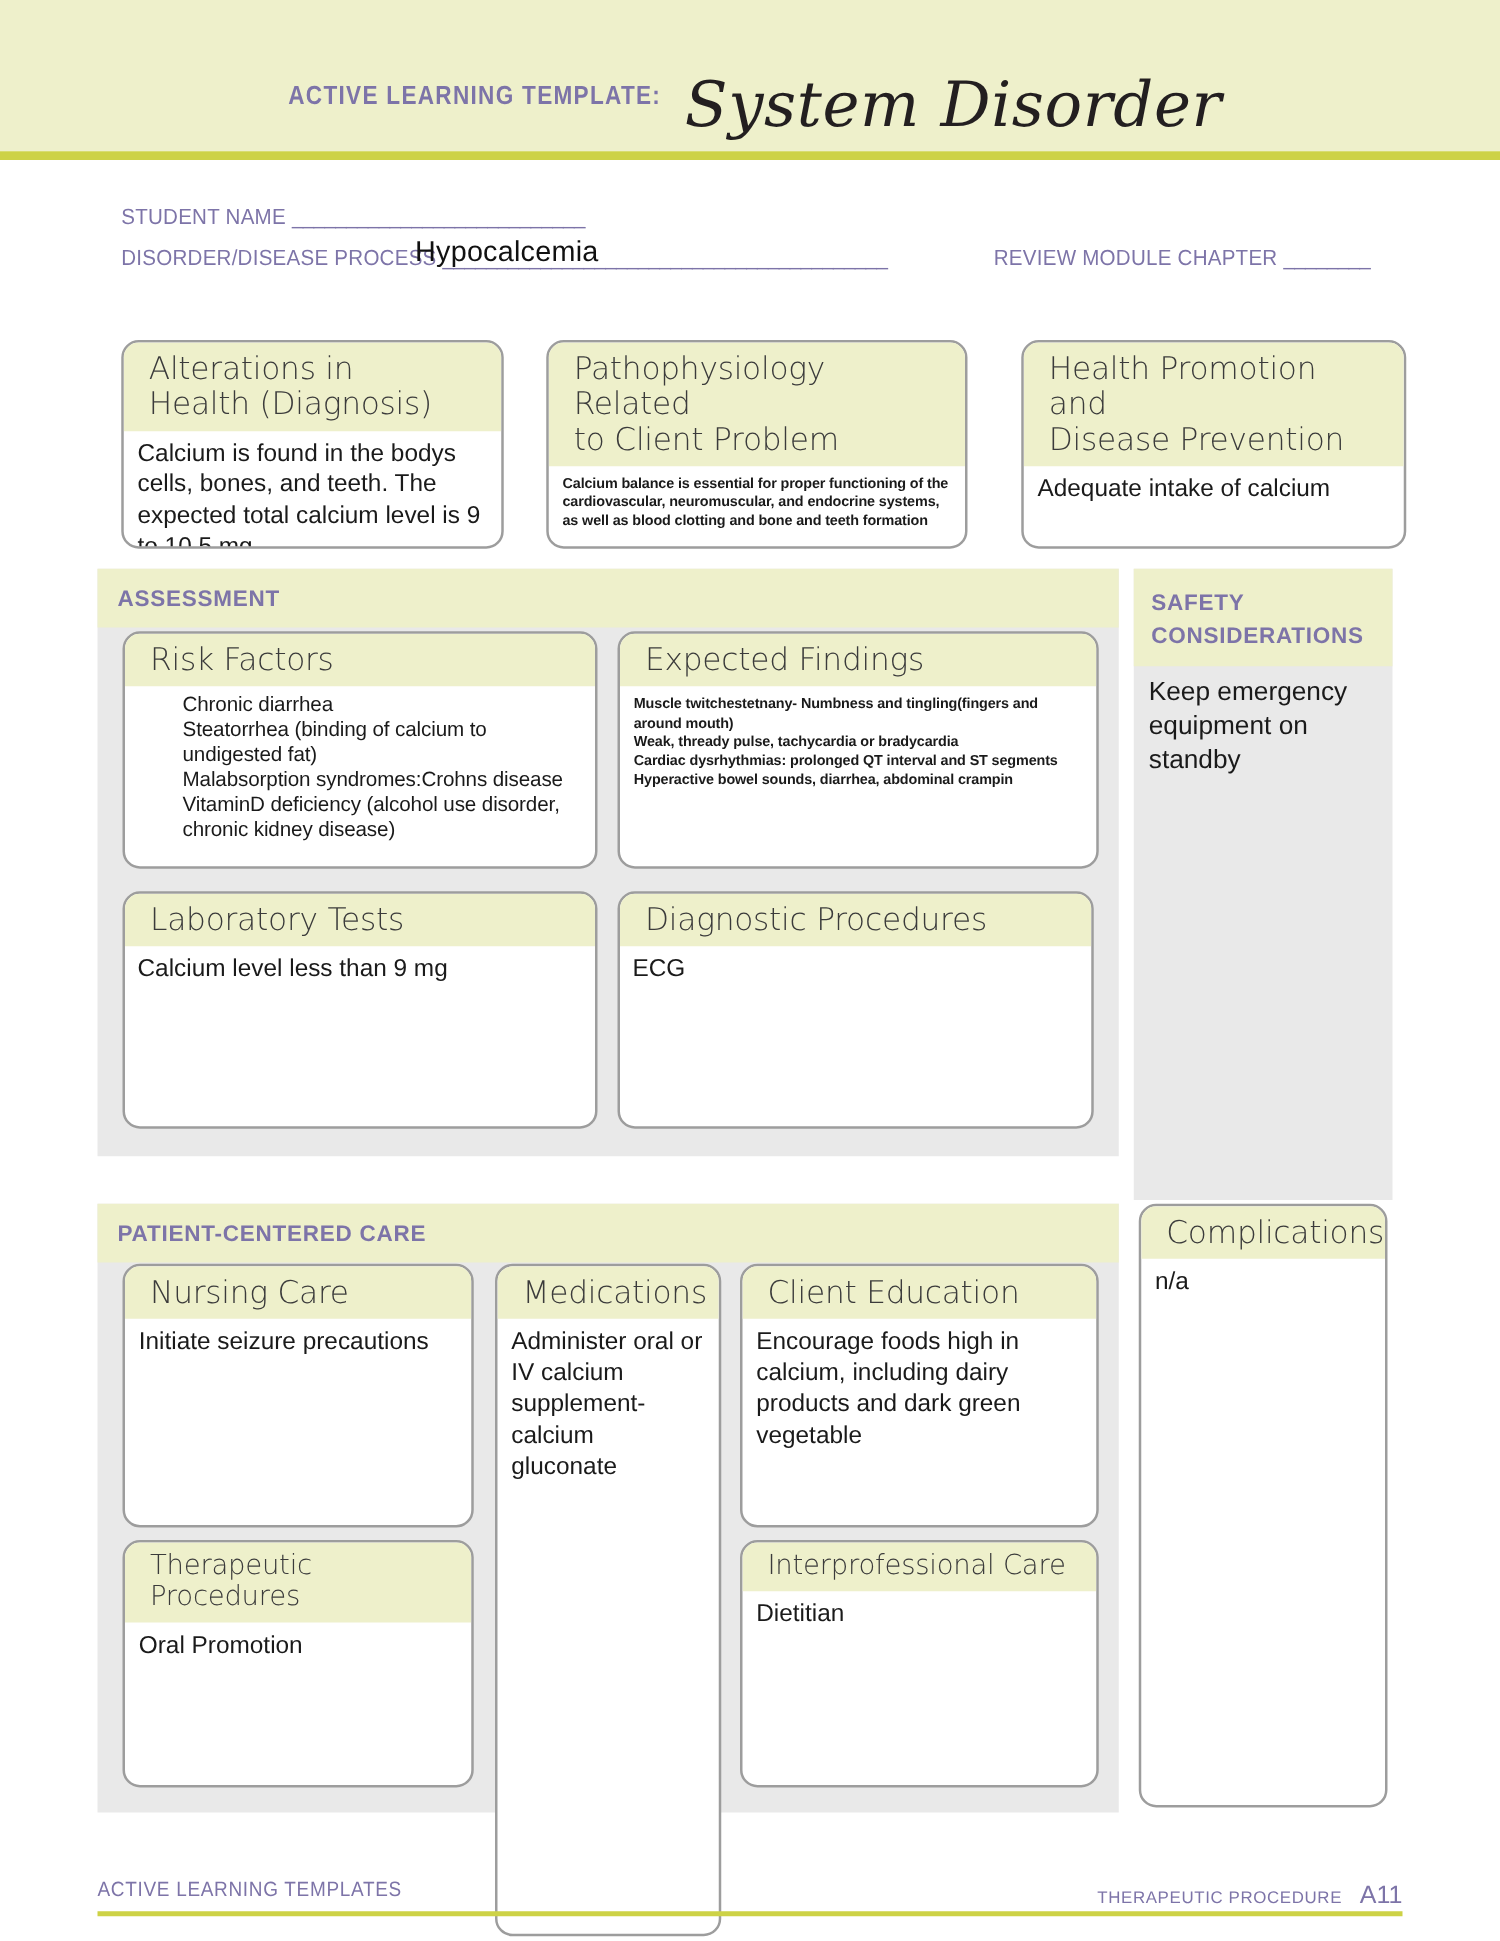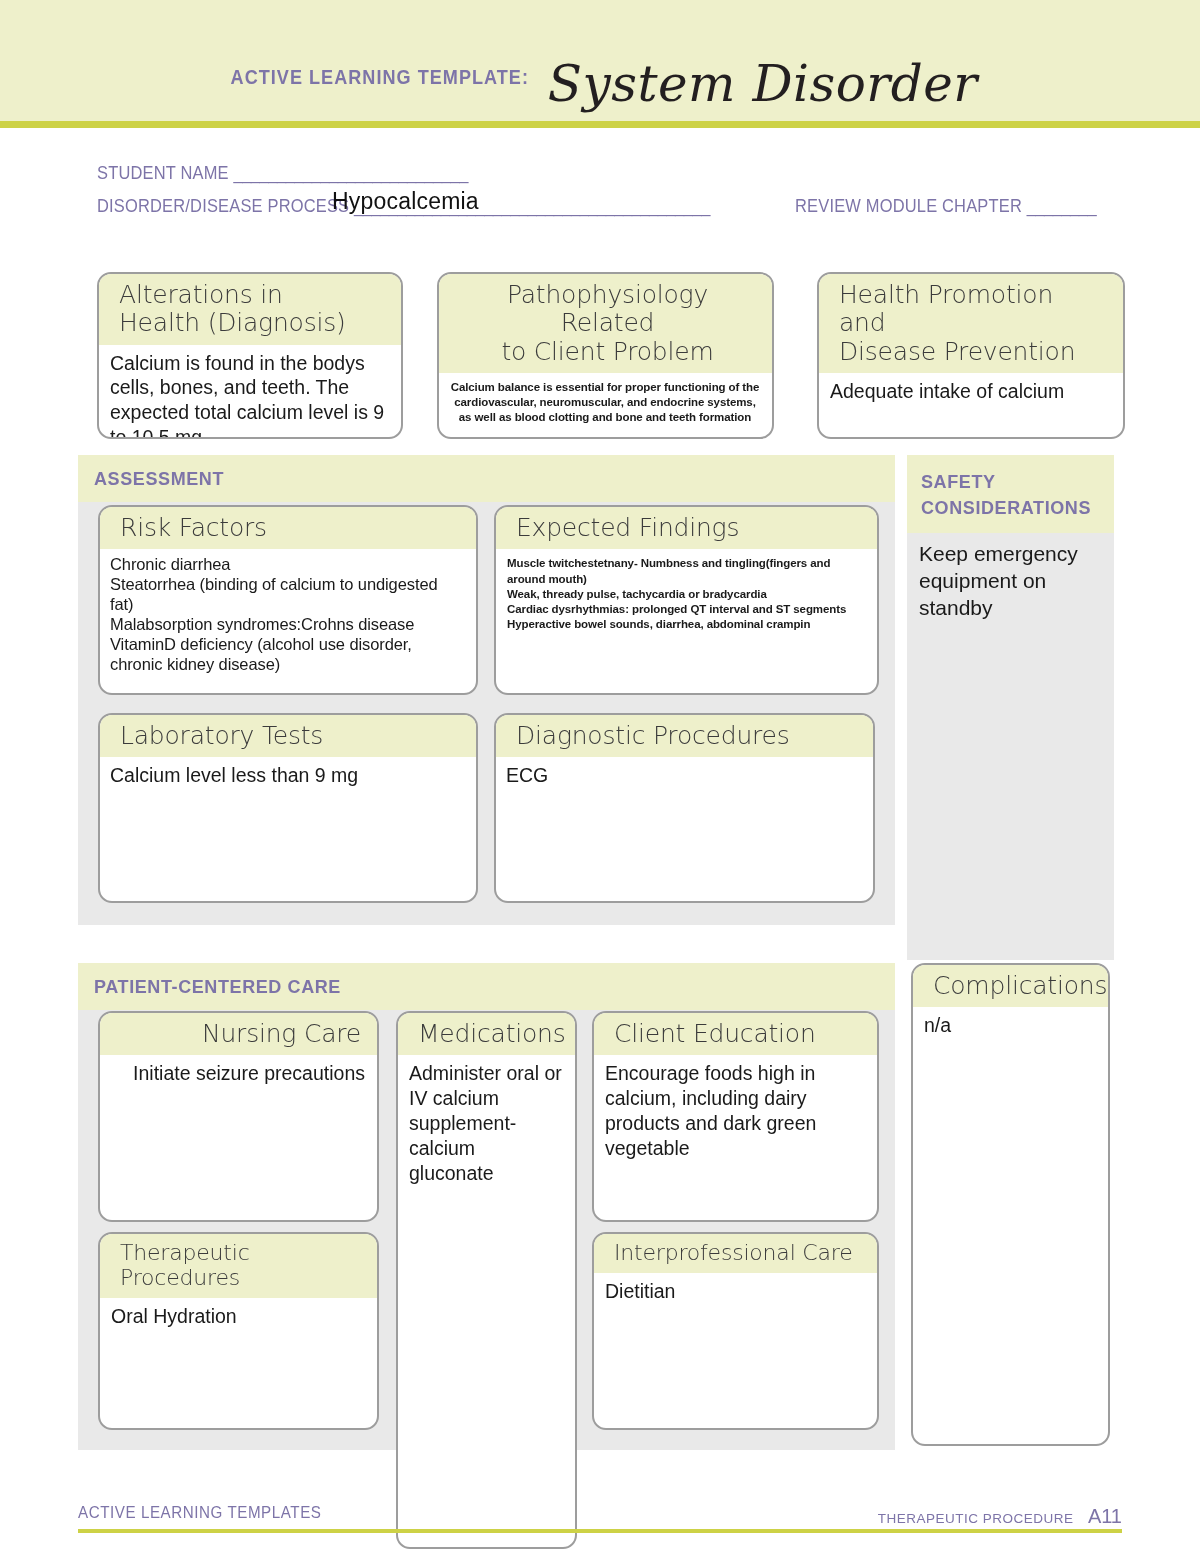--- a/index.html
+++ b/index.html
@@ -118,26 +118,27 @@
     font-size: 11.5px;
     line-height: 1.33;
     font-weight: bold;
     letter-spacing: -0.1px;
     padding-top: 7px;
   }
   .card.mid > .card-bd {
     font-size: 16.5px;
     line-height: 1.21;
     letter-spacing: -0.1px;
+    margin-left: 36px;
   }
   .card.hd-sm > .card-hd { font-size: 22px; }
 
   
   #box-alterations { left: 97px;  top: 272px; width: 306px; height: 167px; }
-  #box-patho       { left: 437px; top: 272px; width: 337px; height: 167px; text-align: center; }
+  #box-patho       { left: 437px; top: 272px; width: 337px; height: 167px; }
   #box-health      { left: 798px; top: 272px; width: 308px; height: 167px; margin-left: 19px; }
 
   
   .panel {
     position: absolute;
     background: #e9e9e9;
     box-sizing: border-box;
   }
   .panel-hd {
     background: #eef0cb;
@@ -162,21 +163,21 @@
     font-size: 21px;
     line-height: 1.28;
     color: #1a1a1a;
   }
 
   #box-risk        { left: 98px;  top: 505px; width: 380px; height: 190px; }
   #box-findings    { left: 494px; top: 505px; width: 385px; height: 190px; }
   #box-lab         { left: 98px;  top: 713px; width: 380px; height: 190px; }
   #box-diag        { left: 494px; top: 713px; width: 381px; height: 190px; }
 
-  #box-nursing     { left: 98px;  top: 1011px; width: 281px; height: 211px; text-align: right; }
+  #box-nursing     { left: 98px;  top: 1011px; width: 281px; height: 211px; }
   #box-meds        { left: 396px; top: 1011px; width: 181px; height: 538px; }
   #box-clienteduc  { left: 592px; top: 1011px; width: 287px; height: 211px; }
   #box-therapeutic { left: 98px;  top: 1232px; width: 281px; height: 198px; }
   #box-interprof   { left: 592px; top: 1232px; width: 287px; height: 198px; }
   #box-complic     { left: 911px; top: 963px;  width: 199px; height: 483px; }
 
   #box-risk > .card-bd,
   #box-lab > .card-bd,
   #box-diag > .card-bd { padding-left: 10px; }
 
@@ -304,21 +305,21 @@
   <div class="card-bd">Administer oral or IV calcium supplement-calcium gluconate</div>
 </div>
 
 <div class="card" id="box-clienteduc">
   <div class="card-hd">Client Education</div>
   <div class="card-bd">Encourage foods high in calcium, including dairy products and dark green vegetable</div>
 </div>
 
 <div class="card hd-sm" id="box-therapeutic">
   <div class="card-hd">Therapeutic Procedures</div>
-  <div class="card-bd">Oral Hydration</div>
+  <div class="card-bd">Oral Promotion</div>
 </div>
 
 <div class="card hd-sm" id="box-interprof">
   <div class="card-hd">Interprofessional Care</div>
   <div class="card-bd">Dietitian</div>
 </div>
 
 <div class="card" id="box-complic">
   <div class="card-hd">Complications</div>
   <div class="card-bd">n/a</div>

